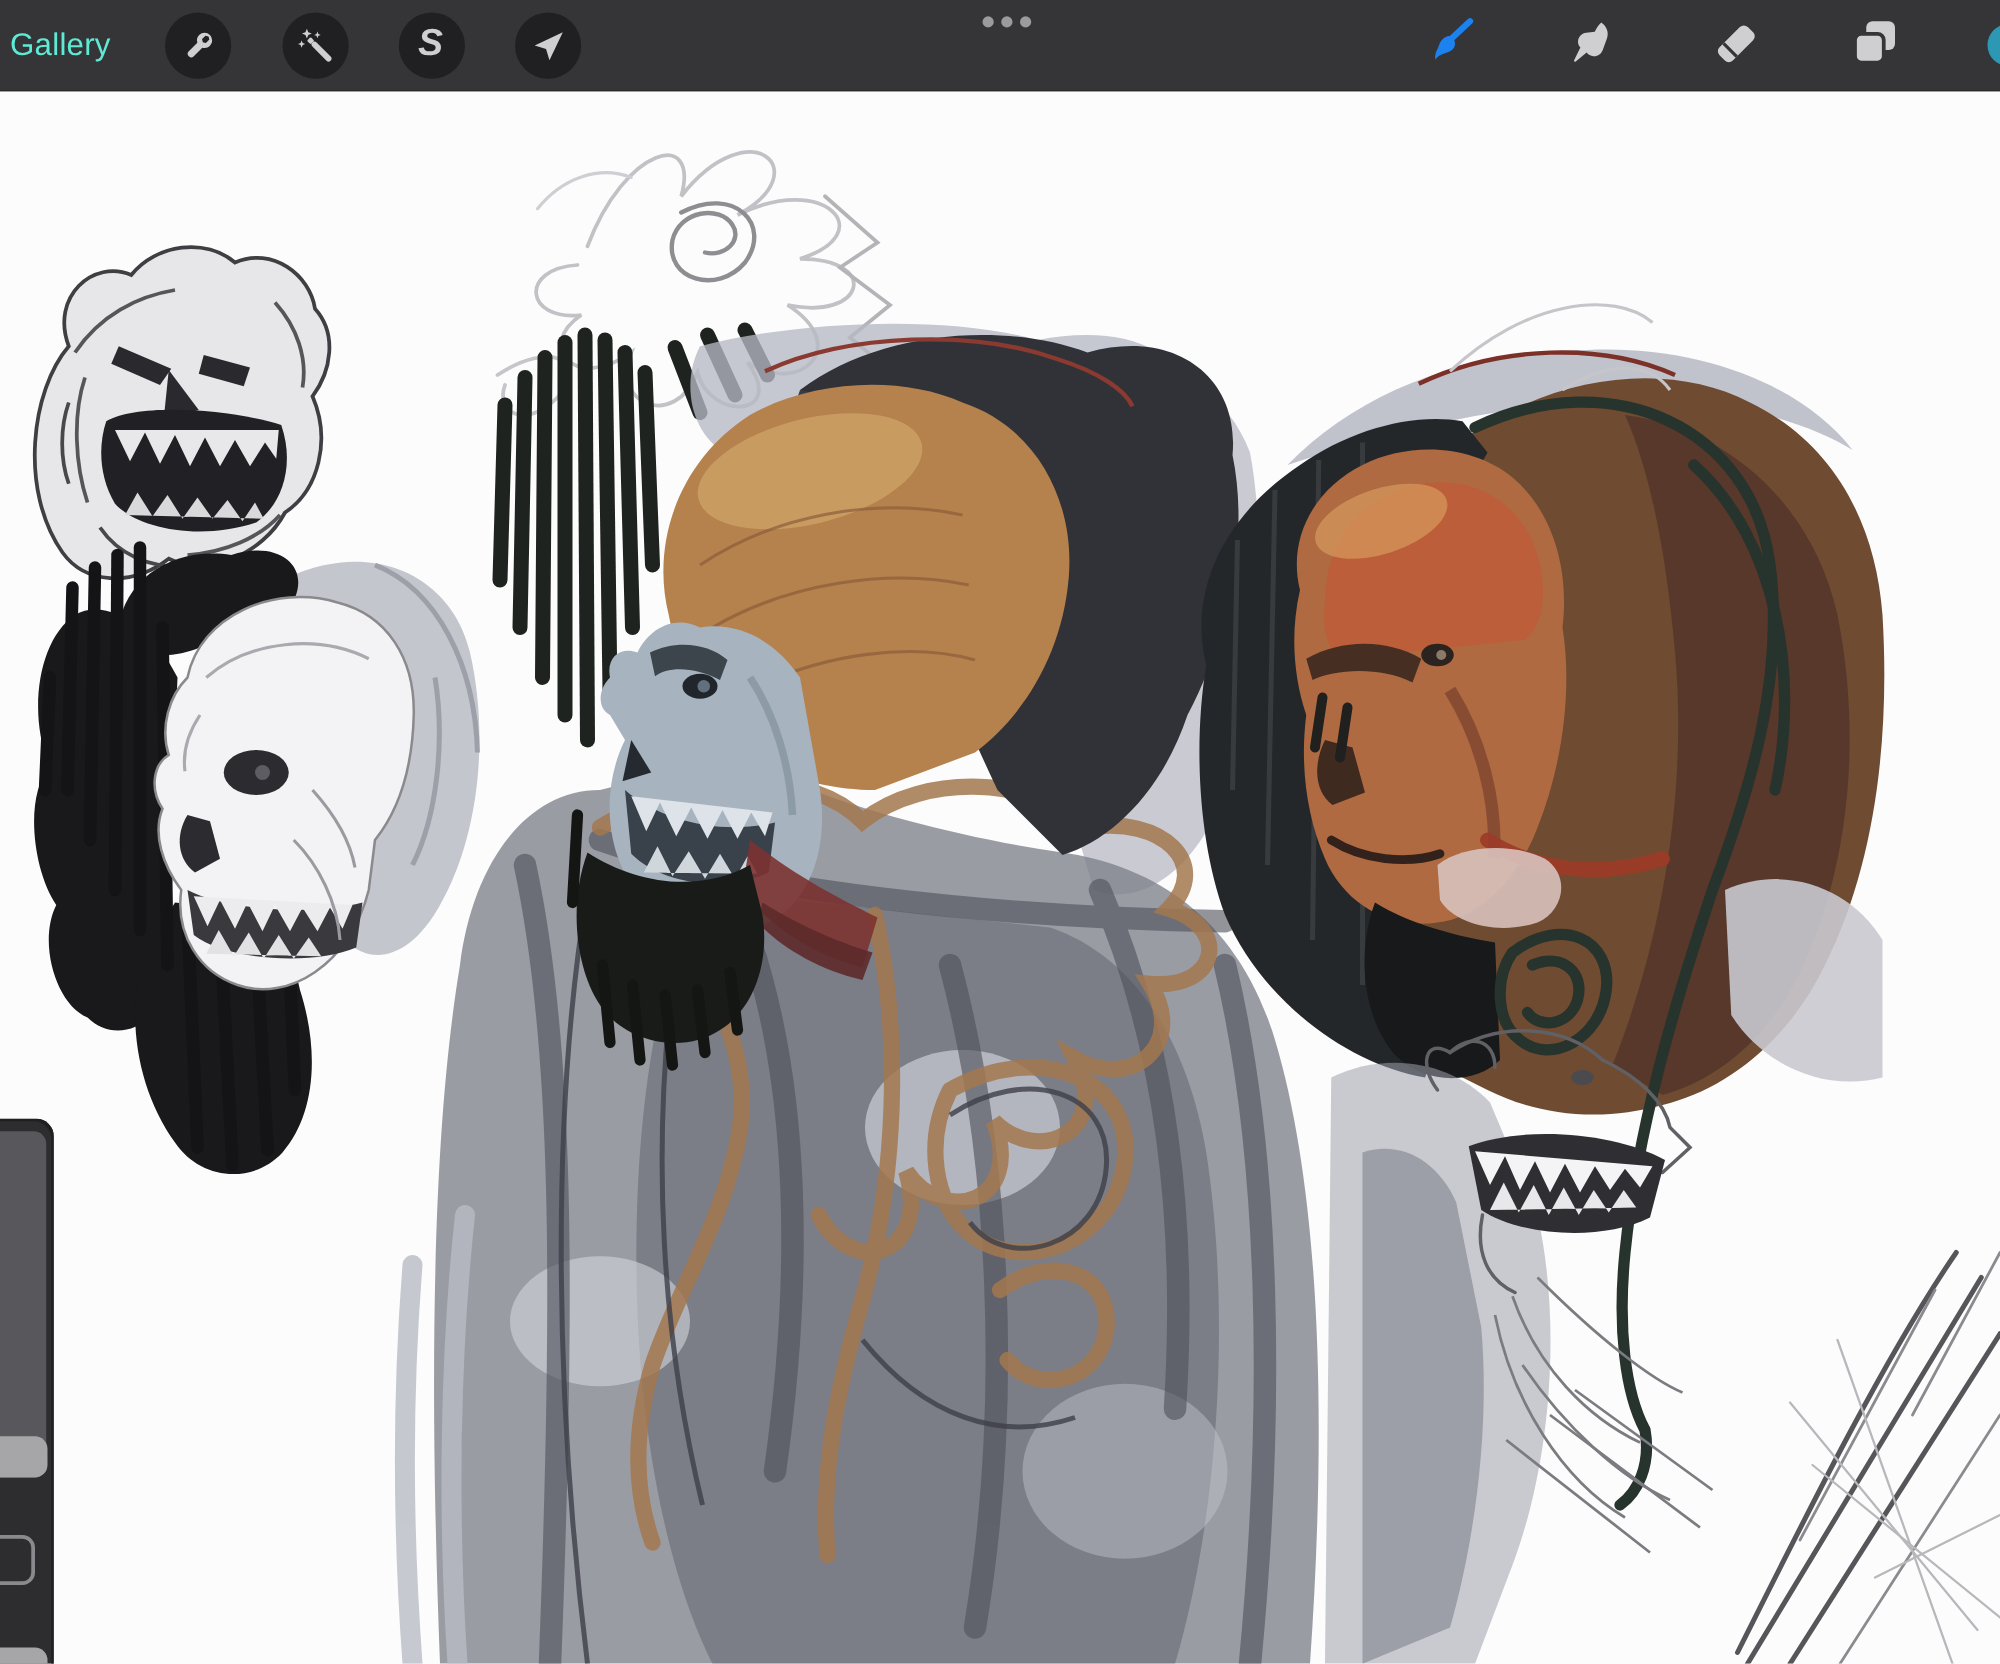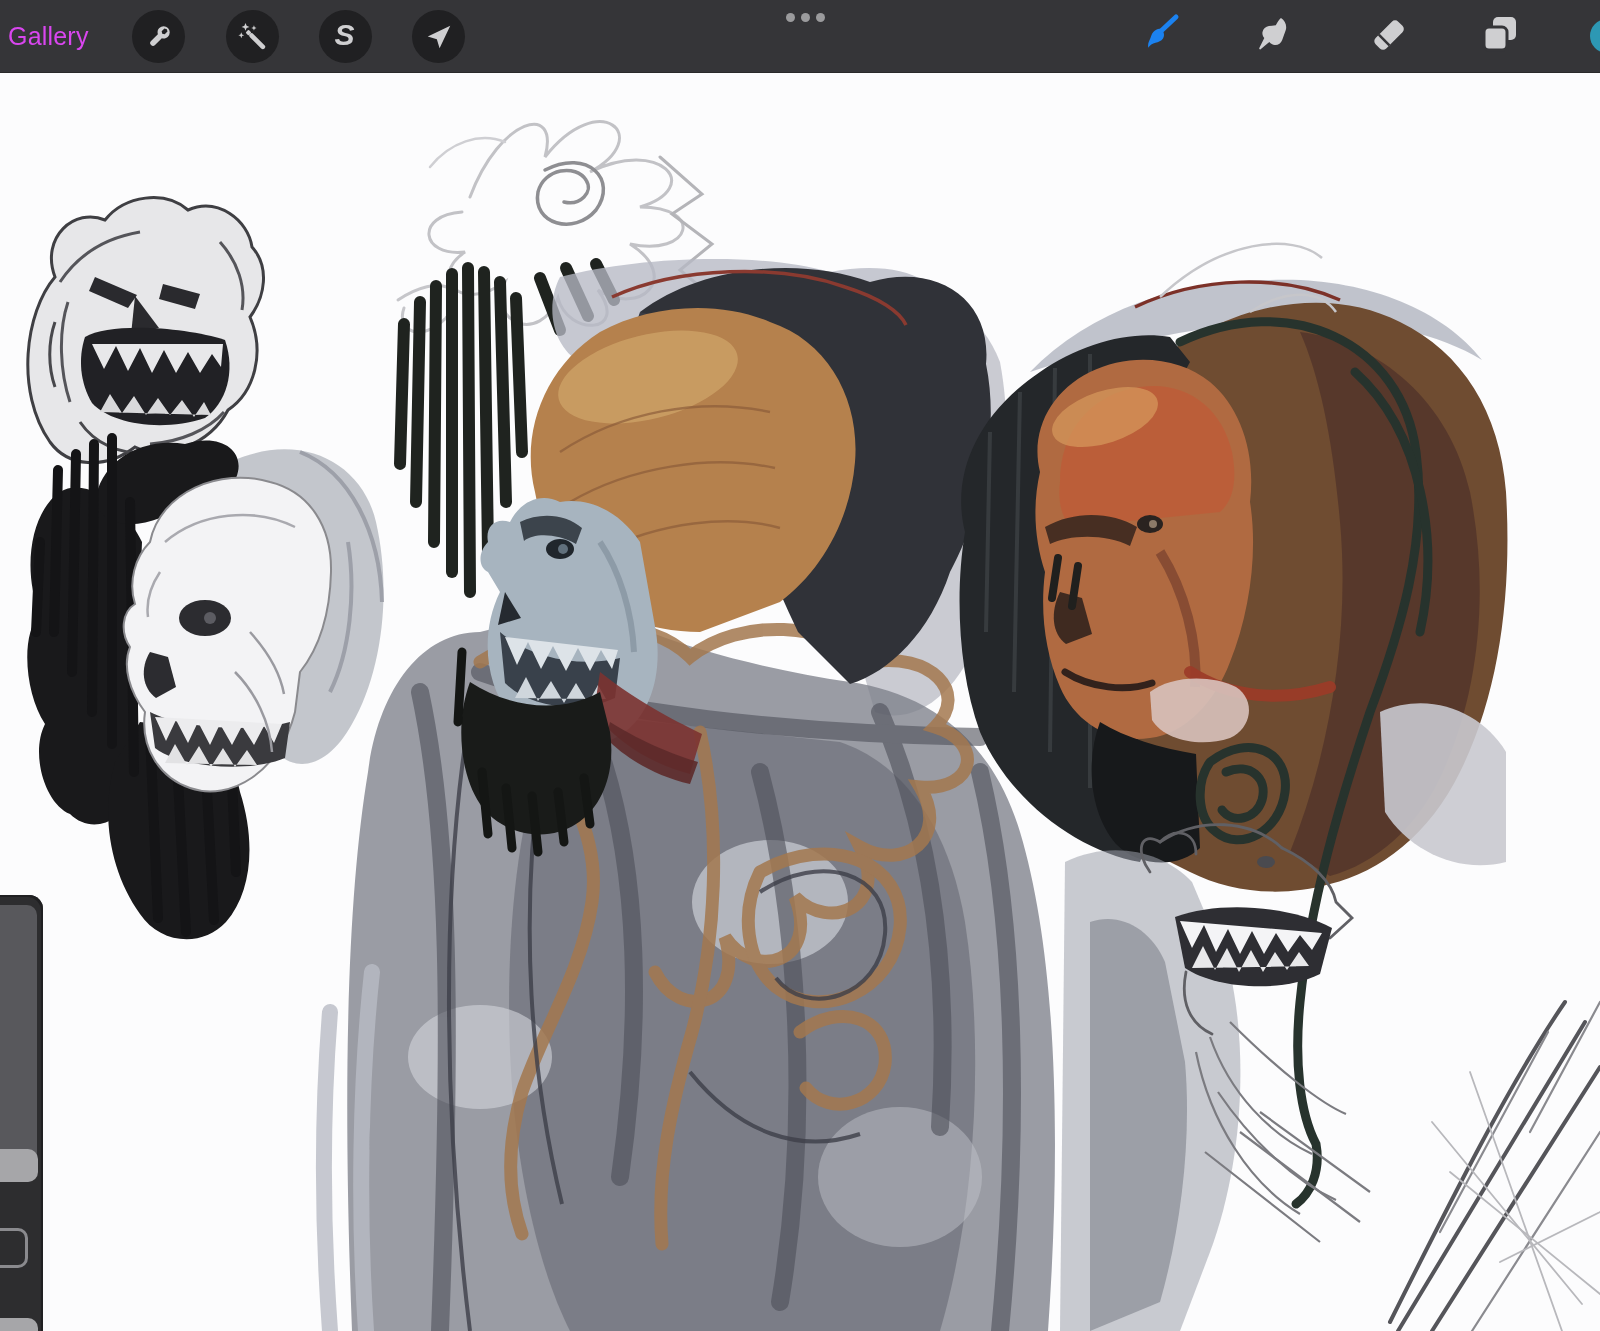--- a/index.html
+++ b/index.html
@@ -8,21 +8,21 @@
     background:#fbfbfc;font-family:"Liberation Sans",sans-serif;
     -webkit-font-smoothing:antialiased;
   }
   
   .toolbar{
     position:absolute;top:0;left:0;width:1600px;height:72px;
     background:#353538;z-index:20;border-bottom:1px solid #29292b;
   }
   .gallery-label{
     position:absolute;left:8px;top:0;height:72px;display:flex;align-items:center;
-    color:#d946ef;font-size:25px;letter-spacing:.2px;cursor:default;
+    color:#5eead4;font-size:25px;letter-spacing:.2px;cursor:default;
   }
   .tool-circle{
     position:absolute;top:10px;width:53px;height:53px;border-radius:50%;
     background:#202022;display:flex;align-items:center;justify-content:center;
   }
   .tool-circle svg{display:block;}
   .sel-glyph{
     color:#cfcfd1;font-size:30px;font-weight:bold;font-style:italic;
     transform:translate(-1px,-2px);
   }

